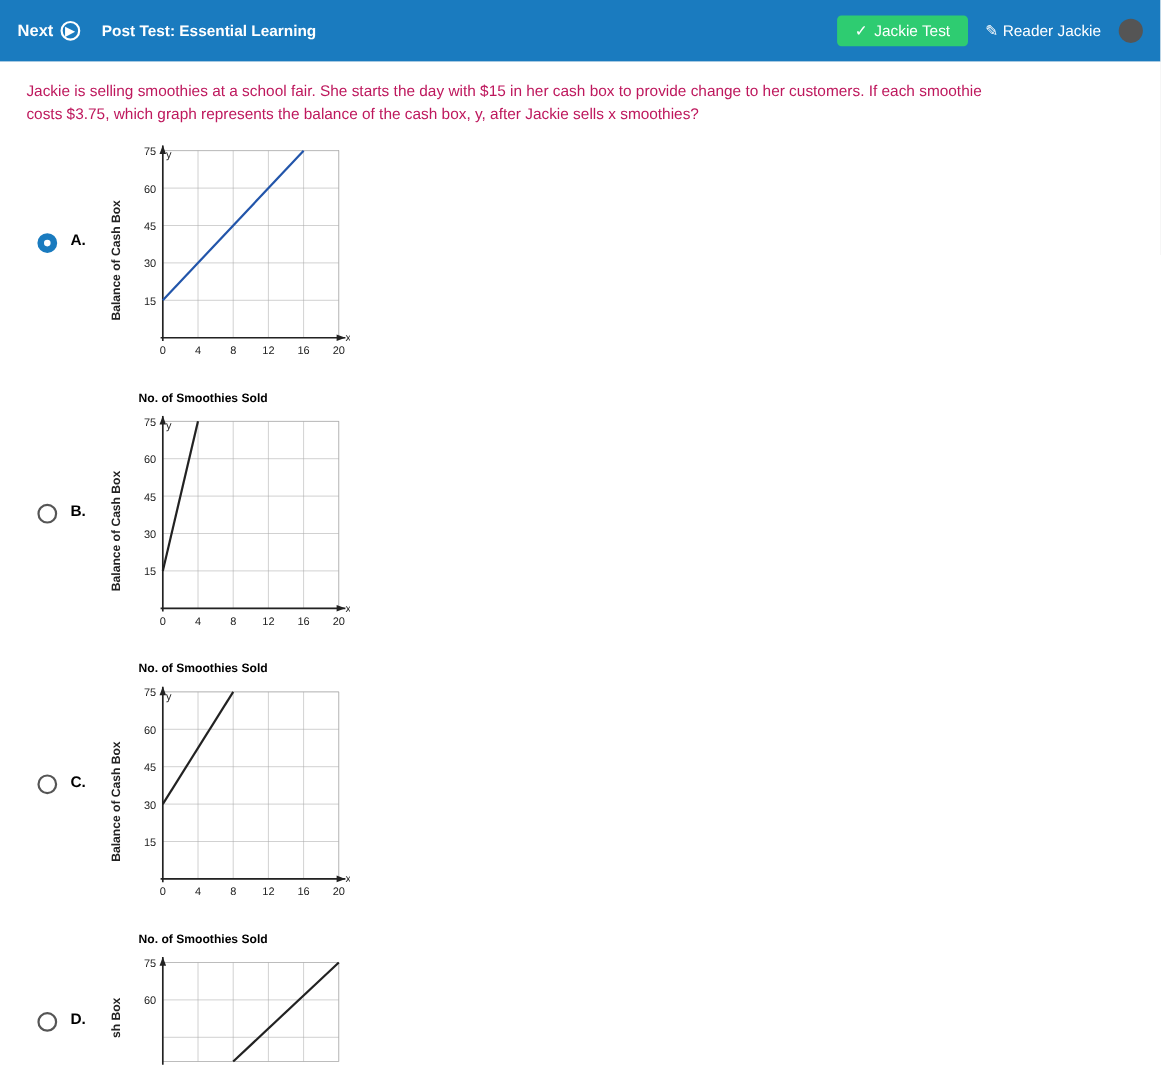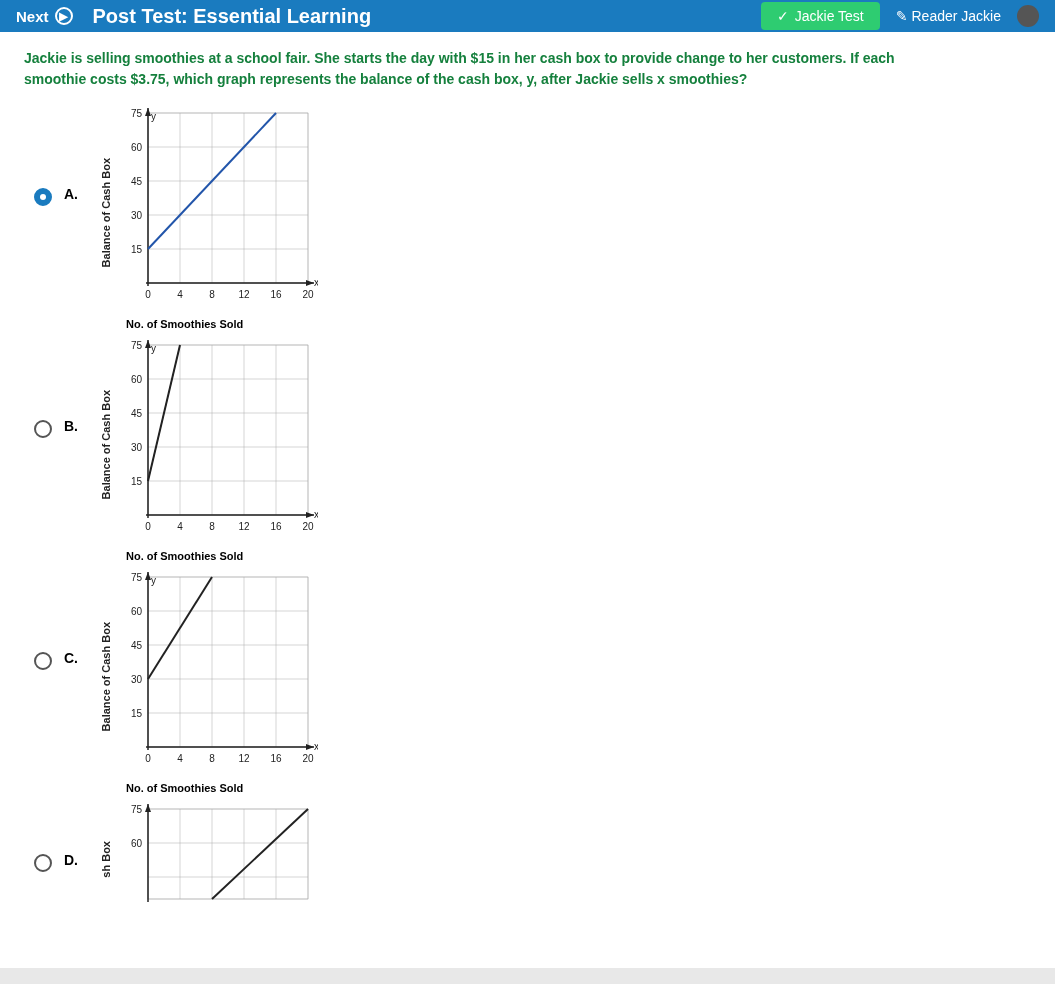--- a/index.html
+++ b/index.html
@@ -9,21 +9,21 @@
       width: 1055px;
       min-height: 984px;
       overflow-x: hidden;
     }
     
     .header {
       background: #1a7bbf;
       display: flex;
       align-items: center;
       padding: 0 16px;
-      height: 32px;
+      height: 56px;
       color: white;
     }
     .header-next {
       display: flex;
       align-items: center;
       gap: 6px;
       font-size: 15px;
       font-weight: bold;
       cursor: pointer;
       margin-right: 20px;
@@ -32,21 +32,21 @@
       width: 18px;
       height: 18px;
       border-radius: 50%;
       border: 2px solid white;
       display: inline-flex;
       align-items: center;
       justify-content: center;
       font-size: 11px;
     }
     .header-title {
-      font-size: 20px;
+      font-size: 14px;
       font-weight: bold;
       flex: 1;
     }
     .header-right {
       display: flex;
       align-items: center;
       gap: 16px;
     }
     .submit-test-btn {
       background: #2ecc71;
@@ -86,25 +86,24 @@
 
     
     .main {
       background: white;
       margin: 0;
       padding: 16px 24px;
       min-height: 936px;
     }
     .question-text {
       font-size: 14px;
-      color: #15803d;
+      color: #be185d;
       line-height: 1.5;
       margin-bottom: 18px;
       max-width: 900px;
-      font-weight: bold;
     }
 
     
     .options-container {
       display: flex;
       flex-direction: column;
       gap: 10px;
       padding-left: 10px;
     }
     .option {
@@ -162,21 +161,21 @@
       color: #222;
       white-space: nowrap;
       margin-right: 2px;
     }
     .graph-area {
       position: relative;
     }
     .x-axis-label {
       font-size: 11px;
       font-weight: bold;
-      margin-top: 0;
+      margin-top: 14px;
       margin-left: 30px;
     }
     svg {
       display: block;
     }
   </style>
 </head>
 <body>
 
 <div class="header">

